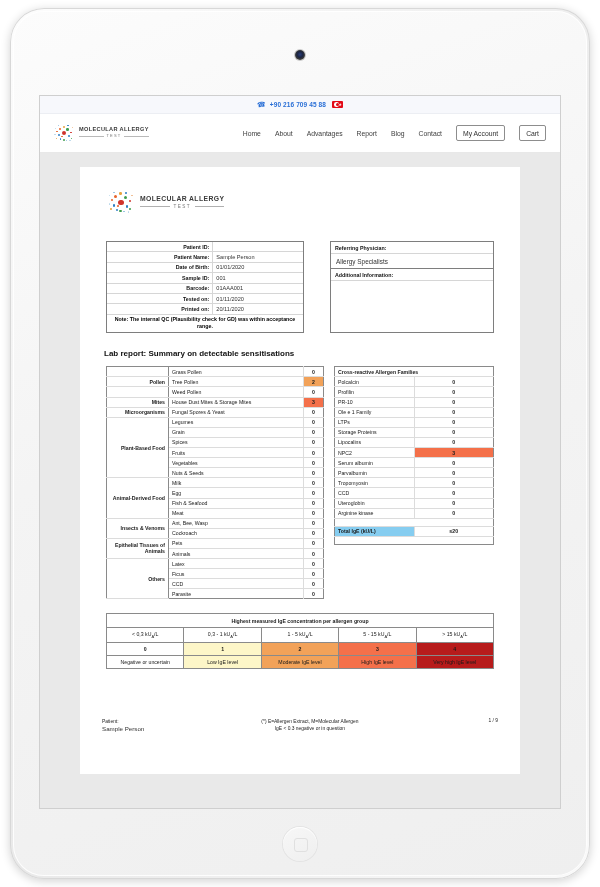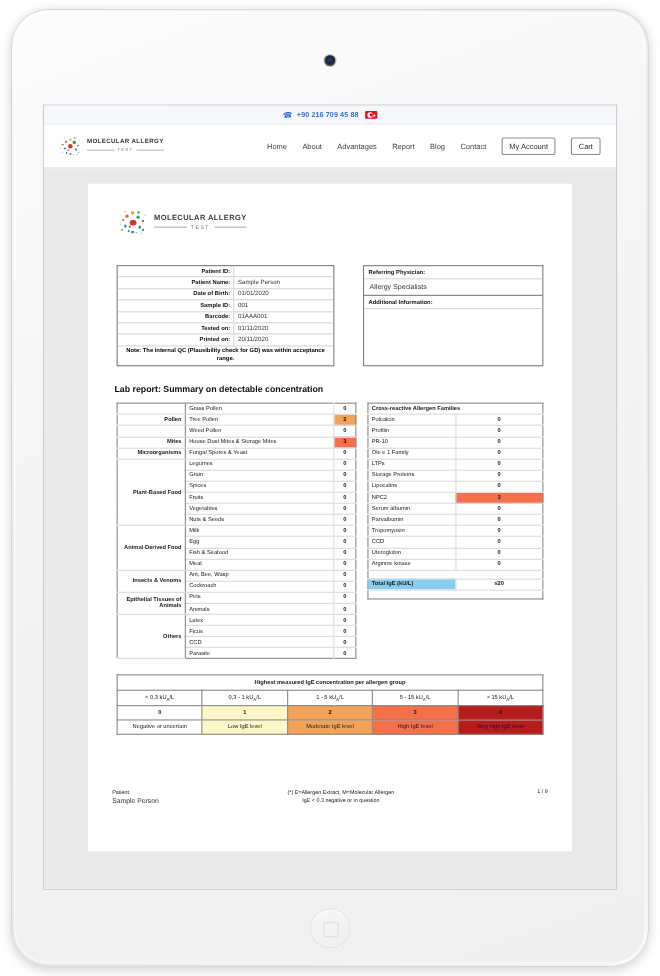--- a/index.html
+++ b/index.html
@@ -303,21 +303,21 @@
           </div>
           <div class="gap"></div>
           <div class="pat-right">
             <div class="rp-head">Referring Physician:</div>
             <div class="rp-val">Allergy Specialists</div>
             <div class="rp-head">Additional Information:</div>
             <div class="rp-blank"></div>
           </div>
         </div>
 
-        <div class="sec-title">Lab report: Summary on detectable concentration</div>
+        <div class="sec-title">Lab report: Summary on detectable sensitisations</div>
 
         <div class="res-wrap">
           <div class="res-left">
             <table class="rt">
                 <tbody id="left-body">
                   <tr>
                     <td class="grp" rowspan="1"></td>
                     <td class="nm">Grass Pollen</td>
                     <td class="sc lv0">0</td>
                   </tr>

